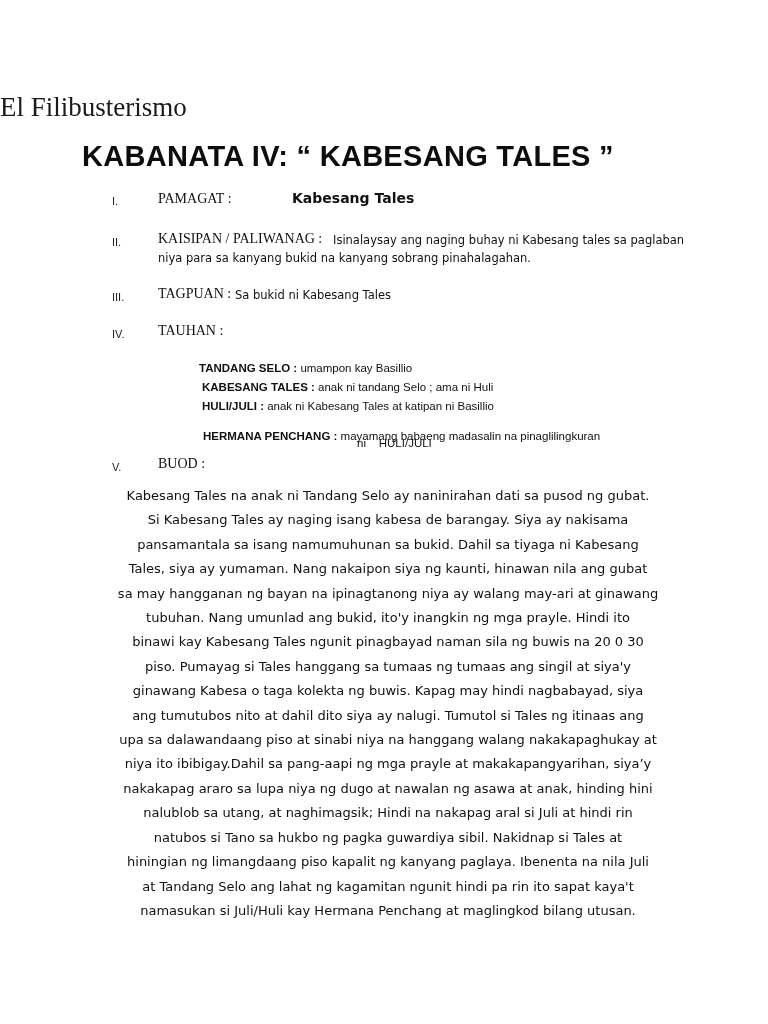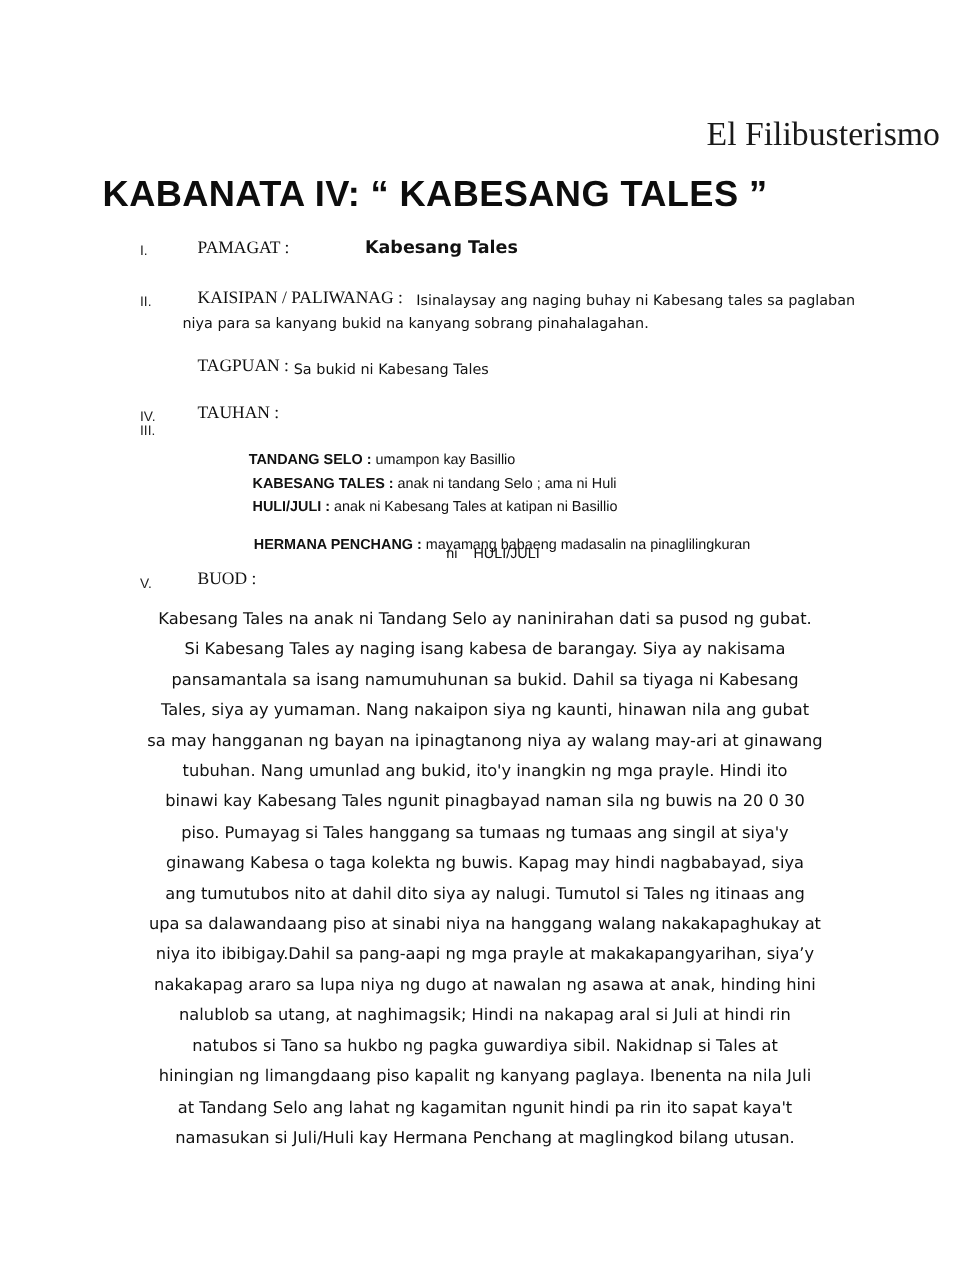--- a/index.html
+++ b/index.html
@@ -1,18 +1,18 @@
 <!DOCTYPE html>
 <html><head>
   <meta charset="utf-8">
   <style>
     html, body { margin: 0; padding: 0; background: #ffffff; }
     body { width: 768px; height: 1024px; position: relative; overflow: hidden; color: #111; }
     .abs { position: absolute; white-space: nowrap; }
-    .doc-title { left: 0; width: 752px; top: 92px; text-align: right; font-family: "Liberation Serif", serif; font-size: 27px; color: #1a1a1a; }
+    .doc-title { left: 0; width: 752px; top: 92px; text-align: left; font-family: "Liberation Serif", serif; font-size: 27px; color: #1a1a1a; }
     .chapter { left: 0; width: 696px; top: 140px; text-align: center; font-family: "Liberation Sans", sans-serif; font-weight: bold; font-size: 29px; letter-spacing: 0.3px; color: #0d0d0d; }
     .num { left: 112px; font-family: "Liberation Sans", sans-serif; font-size: 11px; color: #222; }
     .label { left: 158px; font-family: "Liberation Serif", serif; font-size: 14px; color: #111; }
     .value { font-family: "DejaVu Sans", sans-serif; font-size: 11.5px; color: #111; }
     .pamagat-val { left: 292px; top: 190px; font-family: "DejaVu Sans", sans-serif; font-size: 14px; font-weight: bold; }
     .char { font-family: "Liberation Sans", sans-serif; font-size: 11.5px; color: #111; }
     .char b { font-weight: bold; }
     .summary { position: absolute; left: 88px; width: 600px; top: 484px; text-align: center; font-family: "DejaVu Sans", sans-serif; font-size: 13px; line-height: 24.4px; color: #111; }
     .summary div { white-space: nowrap; }
   </style>
@@ -24,23 +24,23 @@
   <div class="abs doc-title">El Filibusterismo</div>
   <div class="abs chapter">KABANATA IV:  “ KABESANG TALES ”</div>
 
   <div class="abs num" style="top:195px;">I.</div>
   <div class="abs label" style="top:191px;">PAMAGAT :</div>
   <div class="abs pamagat-val">Kabesang Tales</div>
 
   <div class="abs num" style="top:236px;">II.</div>
   <div class="abs label" style="top:231px;">KAISIPAN / PALIWANAG :</div>
   <div class="abs value" style="left:333px; top:233px;">Isinalaysay ang naging buhay ni Kabesang tales sa paglaban</div>
-  <div class="abs value" style="left:146px; top:251px;">niya para sa kanyang bukid na kanyang sobrang pinahalagahan.</div>
+  <div class="abs value" style="left:158px; top:251px;">niya para sa kanyang bukid na kanyang sobrang pinahalagahan.</div>
 
-  <div class="abs num" style="top:291px;margin-top:48px;">III.</div>
+  <div class="abs num" style="top:291px;">III.</div>
   <div class="abs label" style="top:286px;">TAGPUAN :</div>
   <div class="abs value" style="left:235px; top:288px;">Sa bukid ni Kabesang Tales</div>
 
   <div class="abs num" style="top:328px;">IV.</div>
   <div class="abs label" style="top:323px;">TAUHAN :</div>
 
   <div class="abs char" style="left:199px; top:362px;">
     <b>TANDANG SELO :</b>
     <span>umampon kay Basillio</span>
   </div>

